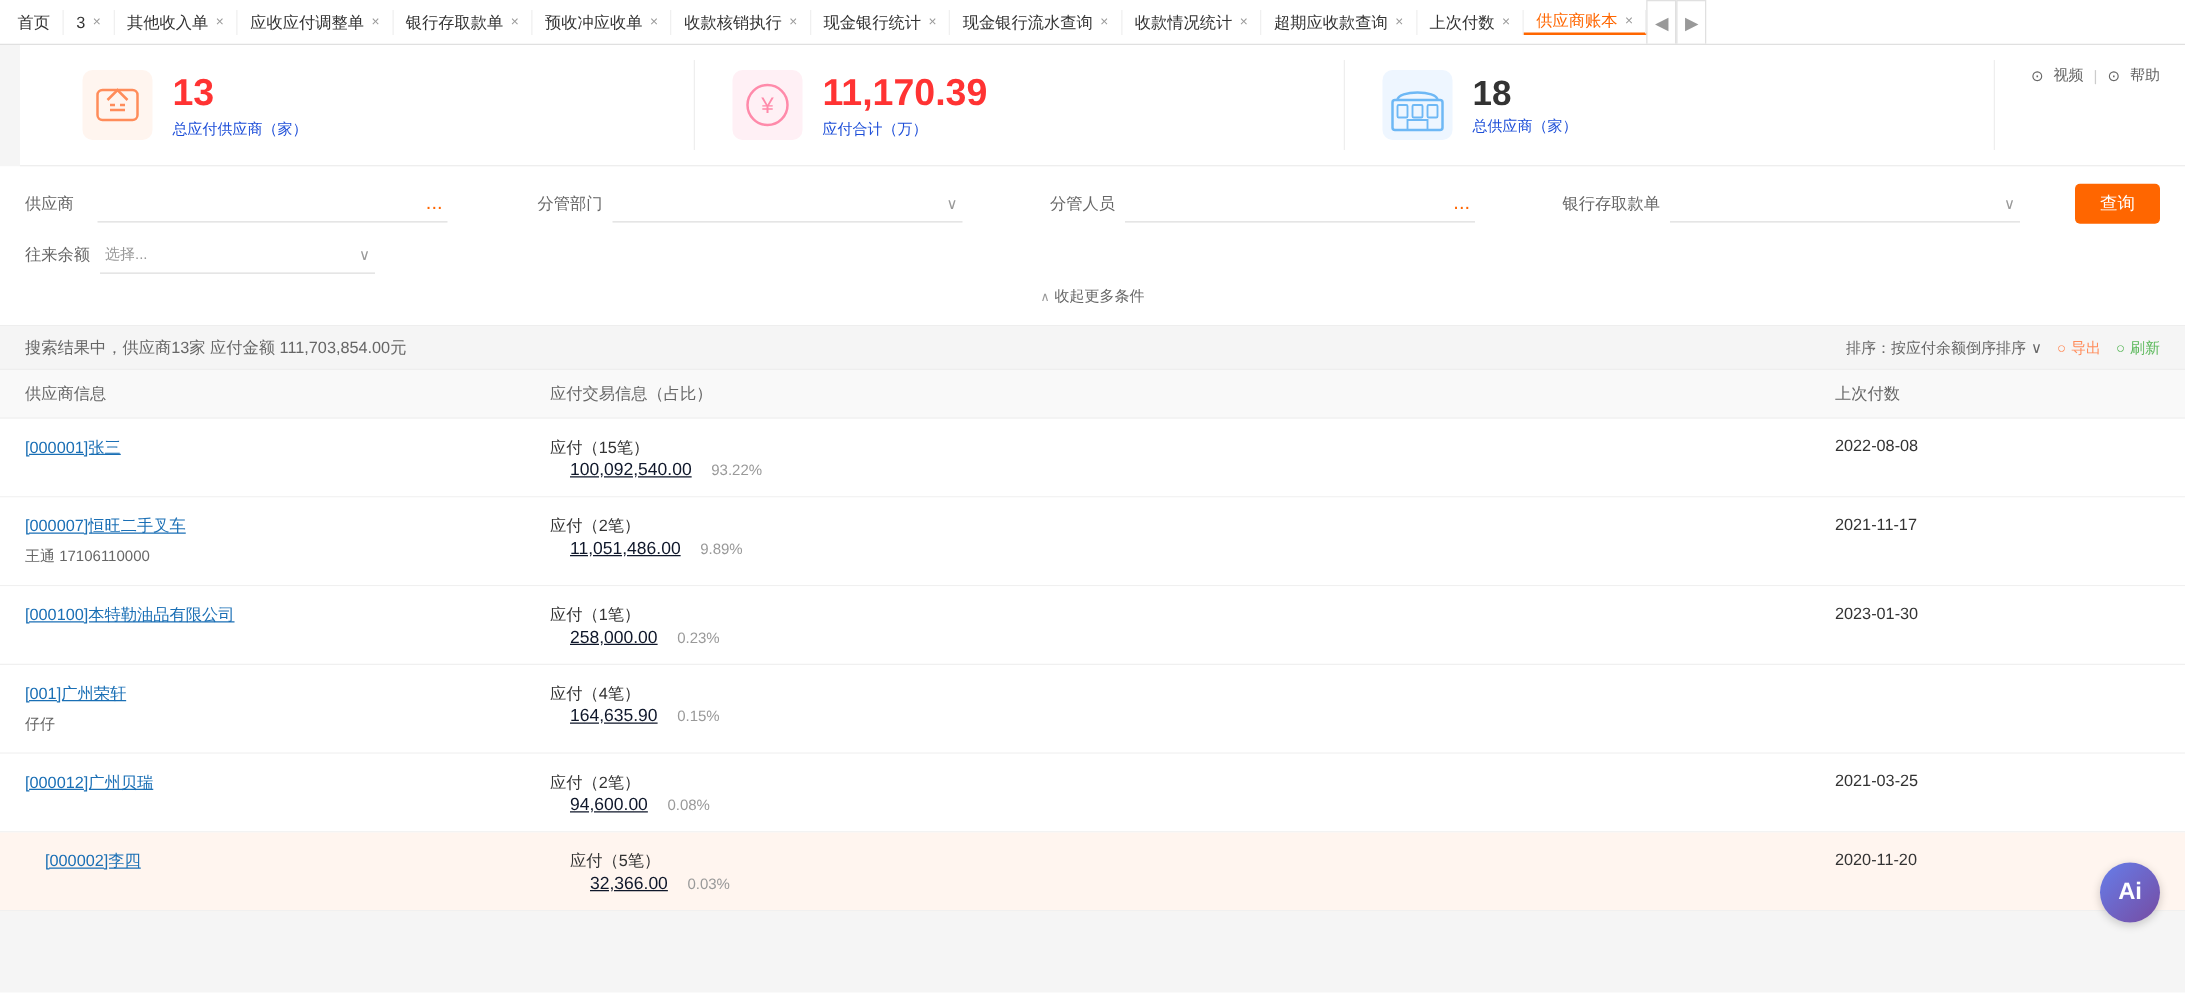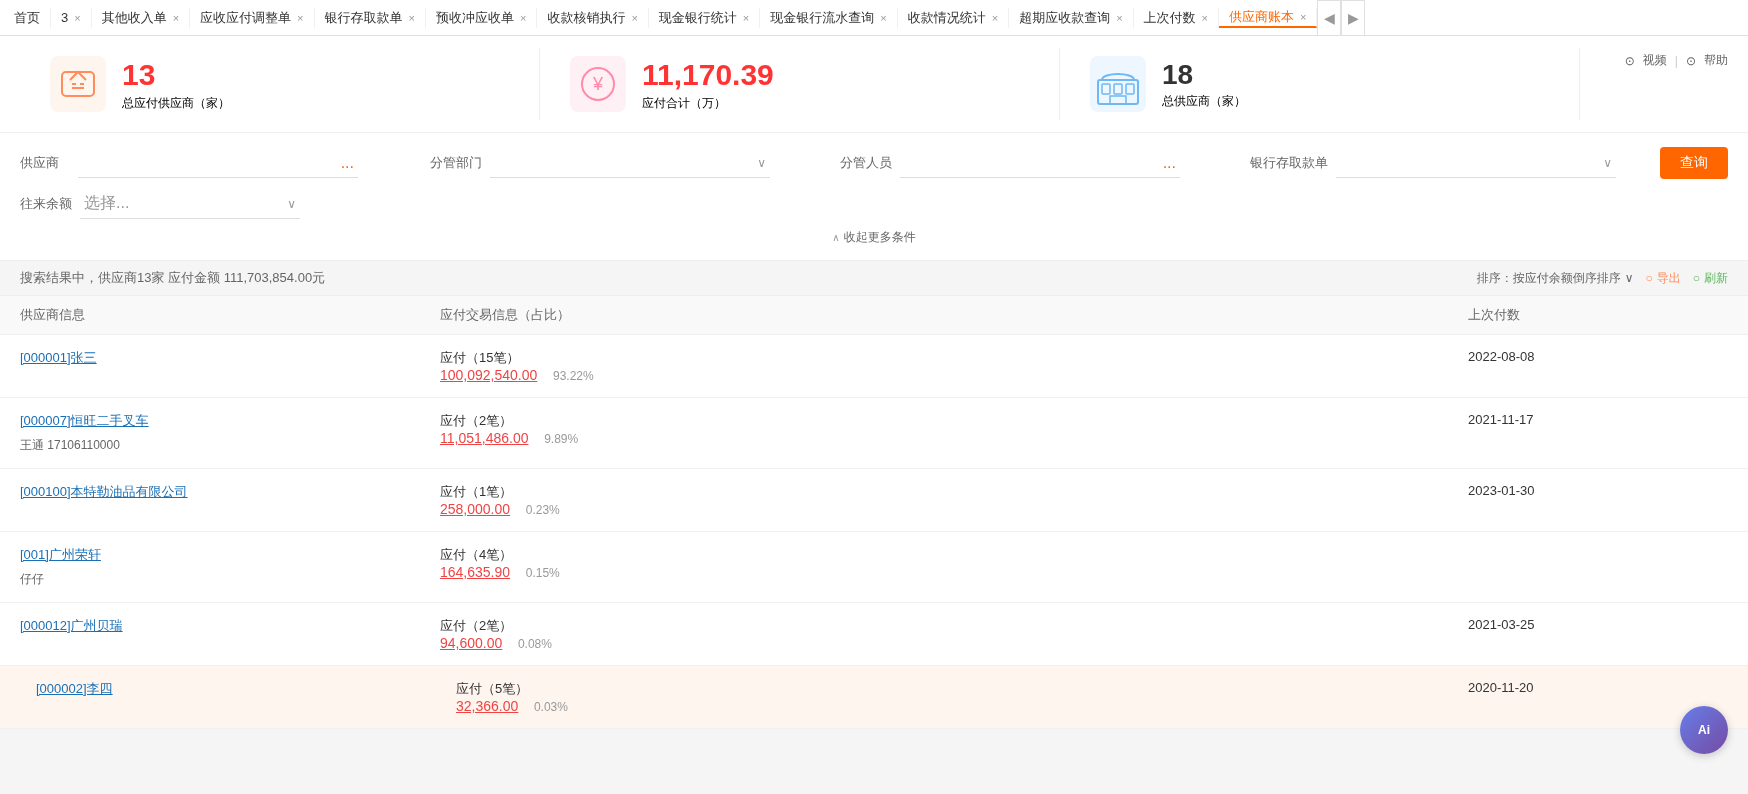--- a/index.html
+++ b/index.html
@@ -50,20 +50,21 @@
     }
 
     
     .summary-bar {
       background: #fff;
       display: flex;
       align-items: center;
       padding: 12px 20px;
       border-bottom: 1px solid #eee;
       position: relative;
+      margin-left: 16px;
     }
     .summary-card {
       display: flex;
       align-items: center;
       padding: 8px 30px;
       border-right: 1px solid #eee;
       flex: 1;
       max-width: 520px;
     }
     .summary-card:last-of-type { border-right: none; }
@@ -81,21 +82,21 @@
     .summary-icon.pink { background: #fff0f5; color: #ff8aaa; }
     .summary-icon.blue { background: #eef6ff; color: #6eb8f5; }
     .summary-text .number {
       font-size: 30px;
       font-weight: bold;
       color: #ff3333;
       line-height: 1.2;
     }
     .summary-text .label {
       font-size: 12px;
-      color: #000000;
+      color: #1d4ed8;
       margin-top: 2px;
     }
     .top-right-links {
       position: absolute;
       right: 20px;
       top: 16px;
       font-size: 12px;
       color: #666;
       display: flex;
       align-items: center;
@@ -248,24 +249,25 @@
     .table-row .supplier-sub {
       color: #666;
       font-size: 12px;
       margin-top: 7px;
     }
     .payable-info .payable-label {
       color: #333;
       font-size: 13px;
     }
     .payable-info .payable-amount {
-      color: #ef4444;
+      color: #0f172a;
       font-size: 14px;
       text-decoration: underline;
       cursor: pointer;
+      margin-left: 16px;
     }
     .payable-info .payable-pct {
       color: #999;
       font-size: 12px;
       margin-left: 12px;
     }
     .last-pay-date {
       color: #333;
       font-size: 13px;
     }
@@ -414,21 +416,21 @@
       </div>
     </div>
 
     <button class="search-btn">查询</button>
   </div>
 
   <div class="filter-row">
     <div class="filter-item">
       <span class="filter-label">往来余额</span>
       <div class="filter-input" style="min-width:160px; max-width:220px;">
-        <span style="color:#999; font-size:16px;">选择...</span>
+        <span style="color:#999; font-size:12px;">选择...</span>
         <span class="arrow-down">∨</span>
       </div>
     </div>
   </div>
 
   <div style="text-align:center; margin-top:4px;">
     <div class="collapse-btn">
       <span class="arrow">∧</span>
       <span>收起更多条件</span>
     </div>
@@ -565,15 +567,15 @@
           <span class="payable-pct">0.03%</span>
         </div>
       </div>
     </div>
     <div class="col-lastpay">
       <span class="last-pay-date">2020-11-20</span>
     </div>
   </div>
 </div>
 
-<div style="position:fixed; bottom:40px; right:20px; background:linear-gradient(135deg,#667eea,#764ba2); color:white; border-radius:50%; width:48px; height:48px; display:flex;align-items:center;justify-content:center; font-size:12px; font-weight:bold; cursor:pointer; box-shadow:0 2px 8px rgba(0,0,0,0.2);">
+<div style="position:fixed; bottom:56px; right:20px; background:linear-gradient(135deg,#667eea,#764ba2); color:white; border-radius:50%; width:48px; height:48px; display:flex;align-items:center;justify-content:center; font-size:19px; font-weight:bold; cursor:pointer; box-shadow:0 2px 8px rgba(0,0,0,0.2);">
   <span>Ai</span>
 </div>
 
 </body></html>

